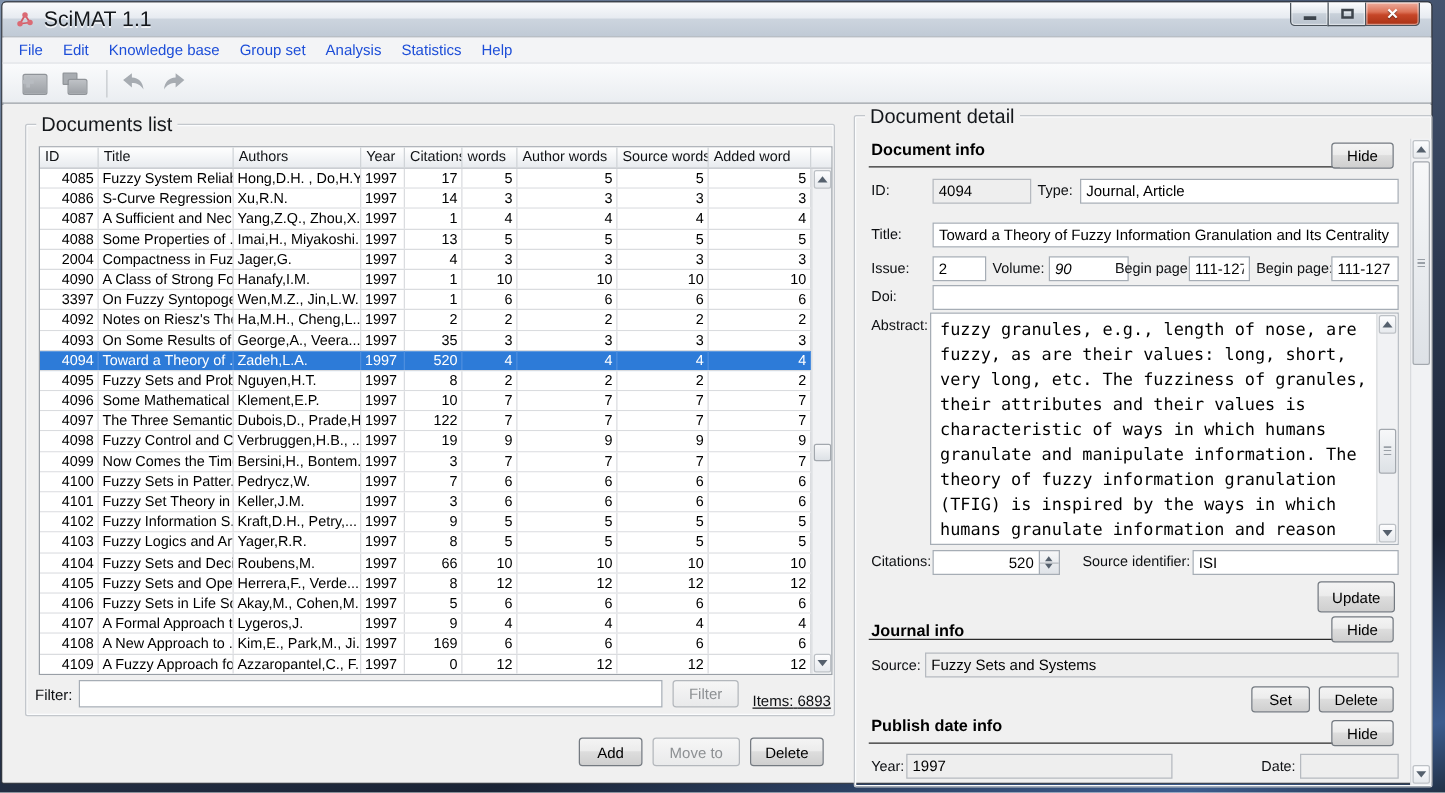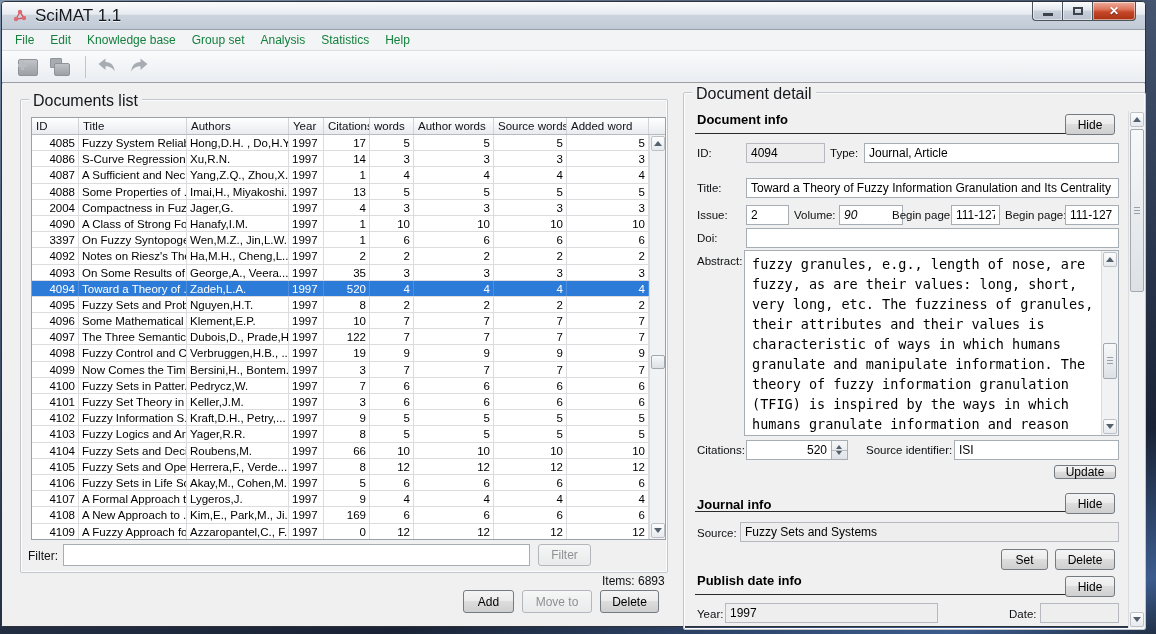--- a/index.html
+++ b/index.html
@@ -34,21 +34,21 @@
   .win-btn.max { border-right:none; }
   .win-btn.close {
     width:44px; border-radius:0 0 4px 0;
     background:linear-gradient(#efae9f 0%,#dc7257 42%,#c64628 55%,#a93114 100%);
     color:#fff; font-size:12px; font-weight:bold; text-shadow:0 1px 1px rgba(0,0,0,.5);
   }
   .glyph-min { width:10px; height:3px; background:#3d444c; margin-top:7px; }
   .glyph-max { width:10px; height:8px; border:2px solid #3d444c; background:transparent; }
   
   .menubar { height:21px; background:#f3f4f6; border-bottom:1px solid #dddfe4; display:flex; align-items:center; padding-left:5px; }
-  .menu-item { font-size:12px; color:#15803d; padding:2px 8px; white-space:nowrap; }
+  .menu-item { font-size:12px; color:#1d4ed8; padding:2px 8px; white-space:nowrap; }
   .toolbar { height:32px; background:linear-gradient(#fafbfc,#eaedf1); border-bottom:1px solid #9aa0a6; display:flex; align-items:center; padding-left:13px; }
   .tb-icon { width:28px; height:26px; position:relative; margin-right:4px; }
   .icon-box { position:absolute; left:3px; top:5px; width:20px; height:17px; background:linear-gradient(#c0c3c7,#9da1a6); border:1px solid #8f9398; border-radius:2px; }
   .icon-plus { position:absolute; left:-1px; top:1px; width:9px; height:9px;
     background: linear-gradient(#b8bcc1,#b8bcc1) center/9px 3px no-repeat, linear-gradient(#b8bcc1,#b8bcc1) center/3px 9px no-repeat; }
   .icon-box-b1 { position:absolute; left:3px; top:4px; width:12px; height:10px; background:#a8acb1; border:1px solid #8f9398; border-radius:1px; }
   .icon-box-b2 { position:absolute; left:7px; top:9px; width:16px; height:13px; background:linear-gradient(#bfc2c6,#9da1a6); border:1px solid #8f9398; border-radius:2px; }
   .tb-sep { width:1px; height:22px; background:#c3c7cc; margin:0 9px 0 6px; }
   
   .content { position:absolute; left:0; top:82px; right:0; bottom:0; background:#f0f0f0; }
@@ -490,21 +490,21 @@
             <div class="sb-btn sb-down">
                 <div class="tri-down"></div>
               </div>
           </div>
         </div>
       </div>
 
       <span class="f-label" style="left:7px; top:449px;text-align:center;">Filter:</span>
       <input class="tfield" style="left: 42px; top: 444px; width: 467px;" value="">
       <div class="btn disabled" style="left:517px; top:444px; width:53px; height:22px;">Filter</div>
-      <span class="f-label" style="left:581px; top:474px;">
+      <span class="f-label" style="left:581px; top:454px;text-decoration:underline;">
         <span>Items:</span>&nbsp;<span>6893</span>
       </span>
     </div>
 
     <div class="btn" style="left:461px; top:506px; width:51px; height:23px;">Add</div>
     <div class="btn disabled" style="left:520px; top:506px; width:70px; height:23px;">Move to</div>
     <div class="btn" style="left:598px; top:506px; width:59px; height:23px;">Delete</div>
 
     <div class="groupbox group-detail">
       <span class="group-label">Document detail</span>
@@ -550,21 +550,21 @@
       <span class="d-label" style="left:13px; top:351px;">Citations:</span>
       <input class="field num" style="left: 62px; top: 347px; width: 86px; text-align: right;" value="520">
       <div class="spin" style="left:148px; top:347px;">
         <div class="tri-up"></div>
         <div class="spin-rule"></div>
         <div class="tri-down"></div>
       </div>
       <span class="d-label" style="left:182px; top:351px;">Source identifier:</span>
       <input class="field" style="left: 270px; top: 347px; width: 165px;" value="ISI">
 
-      <div class="btn" style="left:370px; top:372px; width:62px; height:14px;">Update</div>
+      <div class="btn" style="left:370px; top:372px; width:62px; height:25px;">Update</div>
 
       <span class="section-head" style="left:13px; top:404px;">Journal info</span>
       <div class="section-rule" style="left:11px; top:418px; width:377px;"></div>
       <div class="btn" style="left:381px; top:400px; width:50px; height:21px;">Hide</div>
 
       <span class="d-label" style="left:13px; top:434px;">Source:</span>
       <input class="field ro" style="left: 56px; top: 429px; width: 379px;" value="Fuzzy Sets and Systems">
 
       <div class="btn" style="left:317px; top:456px; width:47px; height:21px;">Set</div>
       <div class="btn" style="left:371px; top:456px; width:60px; height:21px;">Delete</div>

